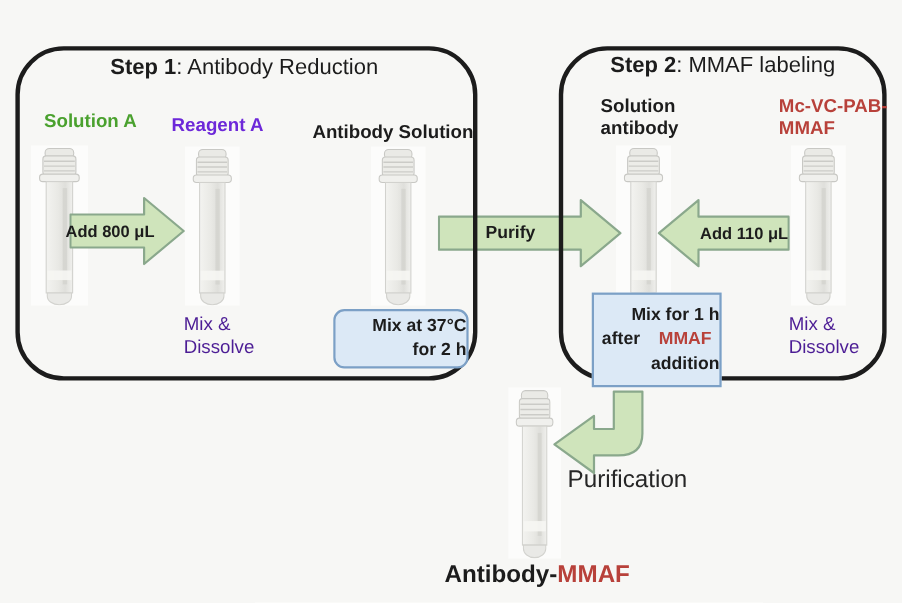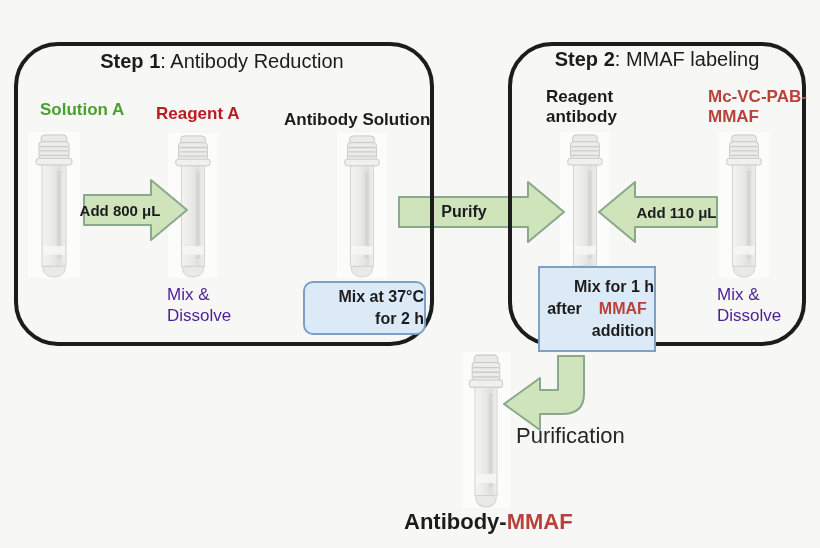--- a/index.html
+++ b/index.html
@@ -30,21 +30,21 @@
   .b{font-weight:bold;}
   .lbl{
     position:absolute;
     font-size:17px;
     font-weight:bold;
     line-height:20px;
     z-index:3;
     white-space:nowrap;
   }
   .green{color:#4aa12e;margin-left:23px;}
-  .blue{color:#b91c1c;}
+  .blue{color:#6d28d9;}
   .red{color:#b8413a;}
   .tube{position:absolute;z-index:1;}
   .arrow{position:absolute;z-index:1;}
   .arrow svg{display:block;}
   .arrow-label{
     position:absolute;top:0;height:100%;
     display:flex;align-items:center;justify-content:center;
     font-size:15px;font-weight:bold;color:#1c1c1c;
     white-space:nowrap;
   }
@@ -118,21 +118,21 @@
   </div>
   <div class="step-title" style="left:512px;top:48px;width:290px;">
     <span class="b">Step 2</span><span>: MMAF labeling</span>
   </div>
 
   <div class="lbl green" style="left:17px;top:100px;">Solution A</div>
   <div class="lbl blue" style="left:156px;top:104px;">Reagent A</div>
   <div class="lbl" style="left:284px;top:110px;">Antibody Solution</div>
 
   <div class="lbl" style="left:546px;top:87px;">
-    <div>Reagent</div>
+    <div>Solution</div>
     <div>antibody</div>
   </div>
   <div class="lbl red" style="left:708px;top:87px;">
     <div>Mc-VC-PAB-</div>
     <div>MMAF</div>
   </div>
 
   <svg class="tube" style="left:28px;top:132px;" width="52" height="146" viewBox="0 0 52 150" preserveAspectRatio="none">
       <use href="#tube-def"></use>
     </svg>
@@ -145,21 +145,21 @@
   <svg class="tube" style="left:560px;top:132px;" width="50" height="146" viewBox="0 0 52 150" preserveAspectRatio="none">
       <use href="#tube-def"></use>
     </svg>
   <svg class="tube" style="left:719px;top:132px;" width="50" height="146" viewBox="0 0 52 150" preserveAspectRatio="none">
       <use href="#tube-def"></use>
     </svg>
   <svg class="tube" style="left:462px;top:352px;z-index:3;" width="48" height="156" viewBox="0 0 52 150" preserveAspectRatio="none">
       <use href="#tube-def"></use>
     </svg>
 
-  <div class="arrow" style="left:63px;top:178px;width:106px;height:64px;margin-left:20px;">
+  <div class="arrow" style="left:63px;top:178px;width:106px;height:64px;">
     <svg width="106" height="64" viewBox="0 0 106 64">
       <polygon points="1,17 68,17 68,2 104,32 68,62 68,47 1,47" fill="#cfe4bb" stroke="#8aa88c" stroke-width="2" stroke-linejoin="round"></polygon>
     </svg>
     <div class="arrow-label" style="left:0;width:74px;">Add 800 μL</div>
   </div>
 
 
   <div class="arrow" style="left:398px;top:180px;width:168px;height:64px;z-index:1;">
     <svg width="168" height="64" viewBox="0 0 168 64">
       <polygon points="1,17 130,17 130,2 166,32 130,62 130,47 1,47" fill="#cfe4bb" stroke="#8aa88c" stroke-width="2" stroke-linejoin="round"></polygon>

